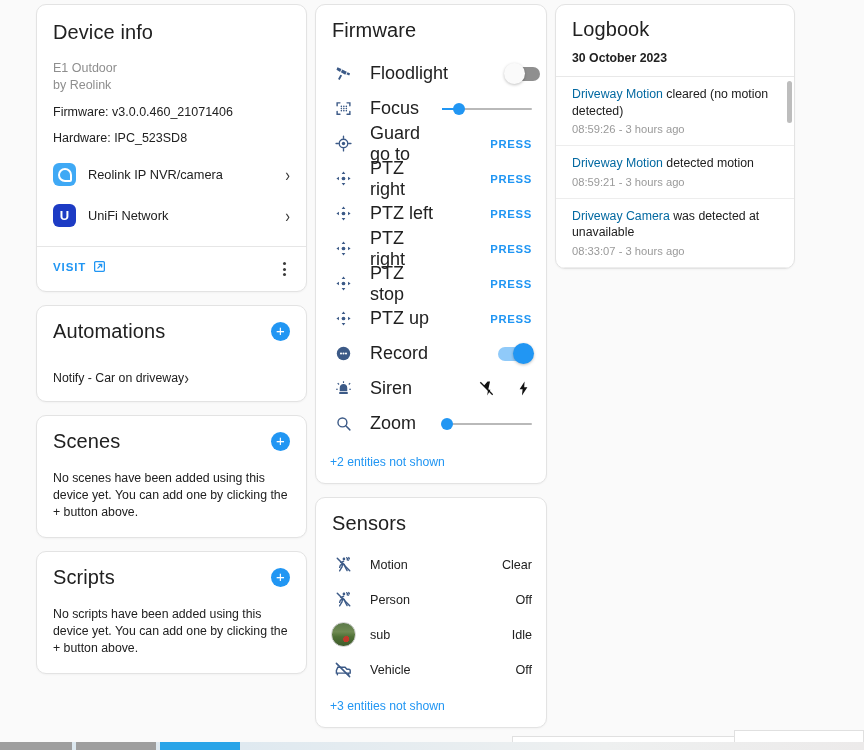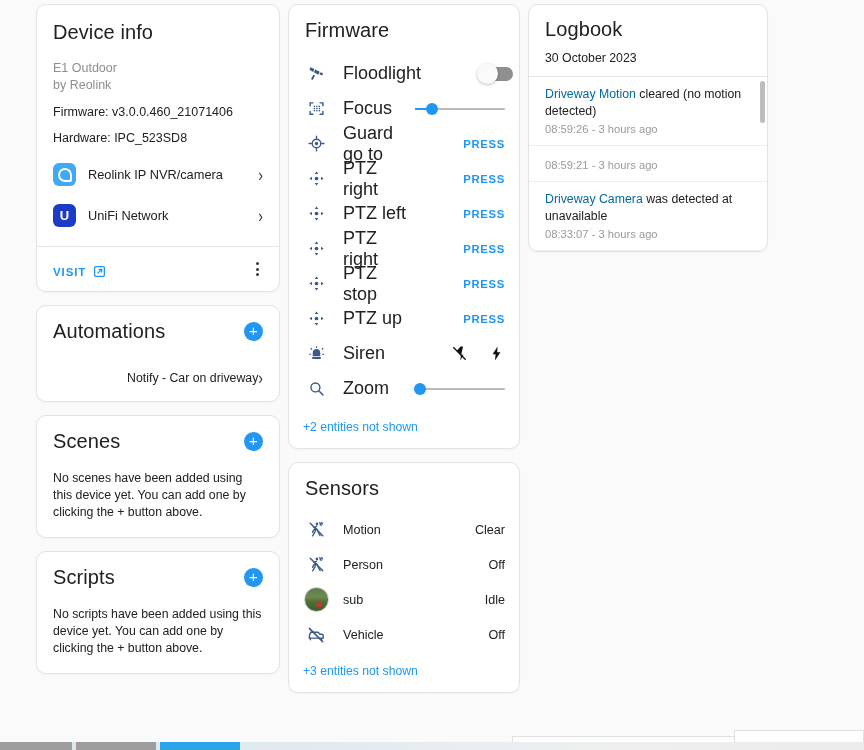--- a/index.html
+++ b/index.html
@@ -15,21 +15,21 @@
     width: 864px; height: 750px;
     background: #fafafa;
   }
   .columns {
     display: flex;
     align-items: flex-start;
     gap: 8px;
     padding: 4px 0 0 36px;
   }
   .col { display: flex; flex-direction: column; gap: 13px; }
-  .col-left { width: 244px; }
+  .col-left { width: 271px; }
   .col-mid  { width: 232px; }
   .col-right{ width: 240px; }
 
   .card {
     background: #ffffff;
     border: 1px solid #e3e3e3;
     border-radius: 10px;
     box-shadow: 0 1px 2px rgba(0,0,0,0.035);
     overflow: hidden;
   }
@@ -77,21 +77,21 @@
   .logo-unifi .u {
     color: #fff; font-size: 13px; font-weight: 700; line-height: 1;
   }
   .dev-link-label { flex: 1; font-size: 12.8px; color: #212121; }
   .chev {
     color: #3b3b3b; font-size: 14px; line-height: 1;
     transform: scaleY(1.25);
   }
   .dev-foot {
     border-top: 1px solid #e6e6e6;
-    display: flex; align-items: flex-end; justify-content: space-between;
+    display: flex; align-items: flex-start; justify-content: space-between;
     padding: 13px 16px 13px 16px;
   }
   .visit {
     display: flex; align-items: center; gap: 7px;
     color: #2196f3; font-size: 11.5px; font-weight: 700;
     letter-spacing: .9px; cursor: pointer;
   }
   .ext-icon { width: 13px; height: 13px; display: block; }
   .kebab { display: flex; flex-direction: column; gap: 2.6px; cursor: pointer; padding: 2px 4px; }
   .kebab i { width: 3.1px; height: 3.1px; border-radius: 50%; background: #3b3b3b; display: block; }
@@ -106,21 +106,21 @@
     display: flex; align-items: center; justify-content: center;
     font-size: 15px; line-height: 1; cursor: pointer;
     font-weight: 400;
   }
   .plus-btn span { position: relative; top: -1px; }
   .empty-text {
     margin-top: 17px;
     font-size: 12.3px; color: #212121; line-height: 17px;
   }
   .auto-row {
-    display: flex; align-items: center; justify-content: flex-end;
+    display: flex; align-items: center; justify-content: flex-start;
     margin-top: 28px; cursor: pointer;
   }
   .auto-row .lbl { font-size: 12.3px; color: #212121; }
 
   
   .ctl-body { padding: 14px 14px 2px 14px; }
   .ctl-row {
     display: flex; align-items: center;
     height: 35px;
   }
@@ -193,21 +193,21 @@
       radial-gradient(circle at 62% 70%, #c0392b 0 14%, transparent 15%),
       linear-gradient(180deg, #5c7a4a 0%, #6f8a52 38%, #4f7036 60%, #3f5c2c 100%);
     border: 1px solid #cfcfcf;
     flex: 0 0 25px;
   }
 
   
   .log-head { padding: 13px 16px 10px 16px; }
   .log-date {
     padding: 0 16px 11px 16px;
-    font-size: 12.3px; font-weight: 400; color: #212121;
+    font-size: 12.3px; font-weight: 700; color: #212121;
   }
   .log-scroll {
     position: relative;
     border-top: 1px solid #e8e8e8;
     max-height: 251px;
     overflow: hidden;
   }
   .log-item {
     padding: 9px 16px 10px 16px;
     border-bottom: 1px solid #ededed;
@@ -455,20 +455,38 @@
                 <circle cx="12" cy="12" r="2.6"></circle>
                 <path d="M12 2l2.6 3.6h-5.2zM12 22l2.6-3.6h-5.2zM2 12l3.6-2.6v5.2zM22 12l-3.6-2.6v5.2z"></path>
               </svg>
             </div>
             <div class="ctl-name">PTZ up</div>
             <div class="ctl-right">
               <div class="press">PRESS</div>
             </div>
           </div>
 
+          <div class="ctl-row">
+            <div class="ctl-icon">
+              <svg width="17" height="17" viewBox="0 0 24 24" fill="currentColor">
+                <circle cx="12" cy="12" r="9.5"></circle>
+                <g fill="#ffffff">
+                    <circle cx="8.5" cy="12" r="1.5"></circle>
+                    <circle cx="12" cy="12" r="1.5"></circle>
+                    <circle cx="15.5" cy="12" r="1.5"></circle>
+                  </g>
+              </svg>
+            </div>
+            <div class="ctl-name">Record</div>
+            <div class="ctl-right">
+              <div class="toggle on">
+                  <div class="knob"></div>
+                </div>
+            </div>
+          </div>
 
           <div class="ctl-row">
             <div class="ctl-icon">
               <svg width="17" height="17" viewBox="0 0 24 24" fill="currentColor">
                 <path d="M6 17h12v2.6H6z"></path>
                 <path d="M12 5.5c3.1 0 5.3 2.4 5.3 5.4V16H6.7v-5.1c0-3 2.2-5.4 5.3-5.4z"></path>
                 <path d="M11.2 1.6h1.6v2.6h-1.6zM3.2 5l1.2-1.2 1.9 1.9-1.2 1.2zM18.9 5.7l1.9-1.9L22 5l-1.9 1.9zM1.4 12.2H4v1.6H1.4zM20 12.2h2.6v1.6H20z"></path>
               </svg>
             </div>
             <div class="ctl-name">Siren</div>
@@ -569,20 +587,21 @@
         </div>
         <div class="log-date">30 October 2023</div>
         <div class="log-scroll">
 
           <div class="log-item">
             <div class="log-text"><span class="log-ent">Driveway Motion</span><span> cleared (no motion detected)</span></div>
             <div class="log-time">08:59:26 - 3 hours ago</div>
           </div>
 
           <div class="log-item">
+            <div class="log-text"><span class="log-ent">Driveway Motion</span><span> detected motion</span></div>
             <div class="log-time">08:59:21 - 3 hours ago</div>
           </div>
 
 
           <div class="log-item">
             <div class="log-text"><span class="log-ent">Driveway Camera</span><span> was detected at unavailable</span></div>
             <div class="log-time">08:33:07 - 3 hours ago</div>
           </div>
 
           <div class="log-sb"></div>

